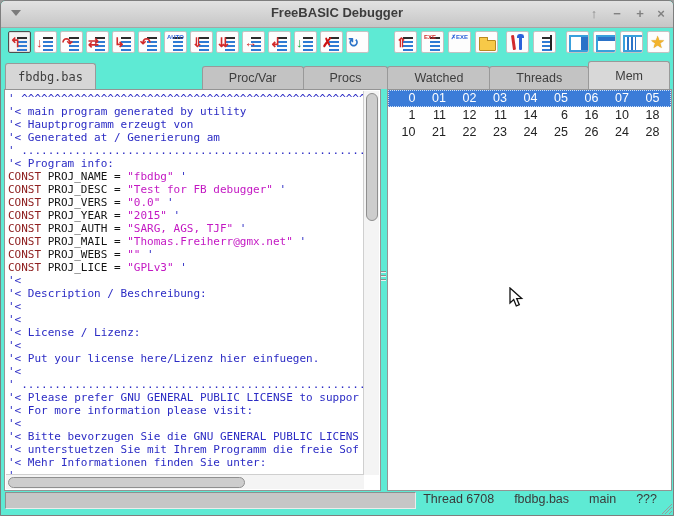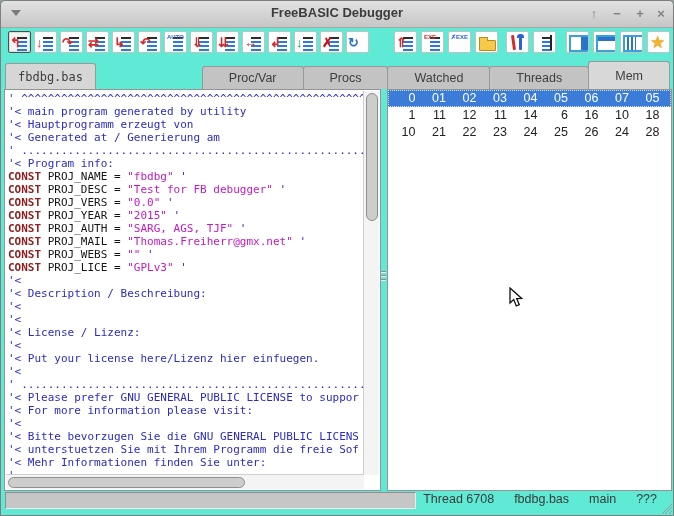--- a/index.html
+++ b/index.html
@@ -44,21 +44,21 @@
        font-family:"DejaVu Sans Mono",monospace;font-size:12px;background:#d6d6d6;}
   .rtabs{position:absolute;right:3px;top:2px;height:28px;display:flex;align-items:flex-end;}
   .rtab{height:23px;line-height:23px;padding:0 26px;font-size:12.5px;margin-left:-1px;}
   .rtab.active{height:28px;line-height:28px;background:#d8d8d8;z-index:2;}
   
   .panel{position:absolute;top:88px;background:#fff;border:1px solid #949494;box-sizing:border-box;}
   #left-panel{left:3px;width:377px;height:402px;}
   #right-panel{left:386px;width:285px;height:402px;}
   .code{position:absolute;left:3px;top:2px;right:17px;bottom:16px;overflow:hidden;
         font-family:"DejaVu Sans Mono",monospace;font-size:11px;line-height:13px;white-space:pre;}
-  .c-com{color:#2b2bc4;} .c-kw{color:#8f2020;font-weight:bold;margin-top:46px;} .c-txt{color:#141414;margin-top:48px;} .c-str{color:#c318c3;}
+  .c-com{color:#2b2bc4;} .c-kw{color:#8f2020;font-weight:normal;margin-top:46px;} .c-txt{color:#141414;margin-top:48px;} .c-str{color:#c318c3;}
   .vscroll{position:absolute;right:1px;top:1px;width:15px;bottom:15px;background:#f4f4f4;border-left:1px solid #cfcfcf;}
   .vthumb{position:absolute;left:2px;top:2px;width:10px;height:126px;background:#cdcdcd;border:1px solid #8f8f8f;border-radius:6px;}
   .hscroll{position:absolute;left:1px;bottom:1px;height:14px;right:16px;background:#f4f4f4;border-top:1px solid #cfcfcf;}
   .hthumb{position:absolute;left:2px;top:2px;height:9px;width:235px;background:#cdcdcd;border:1px solid #8f8f8f;border-radius:6px;}
   .splitter{position:absolute;left:379px;top:88px;width:7px;height:402px;}
   .grip{position:absolute;left:1px;top:182px;width:5px;}
   .grip i{display:block;height:1px;background:#8d8d8d;margin-bottom:2px;border-bottom:1px solid #eee;}
   
   .memrow{display:grid;grid-template-columns:repeat(9,30.5px);height:17px;line-height:17px;
           padding-left:2px;font-size:12.5px;color:#222;}

